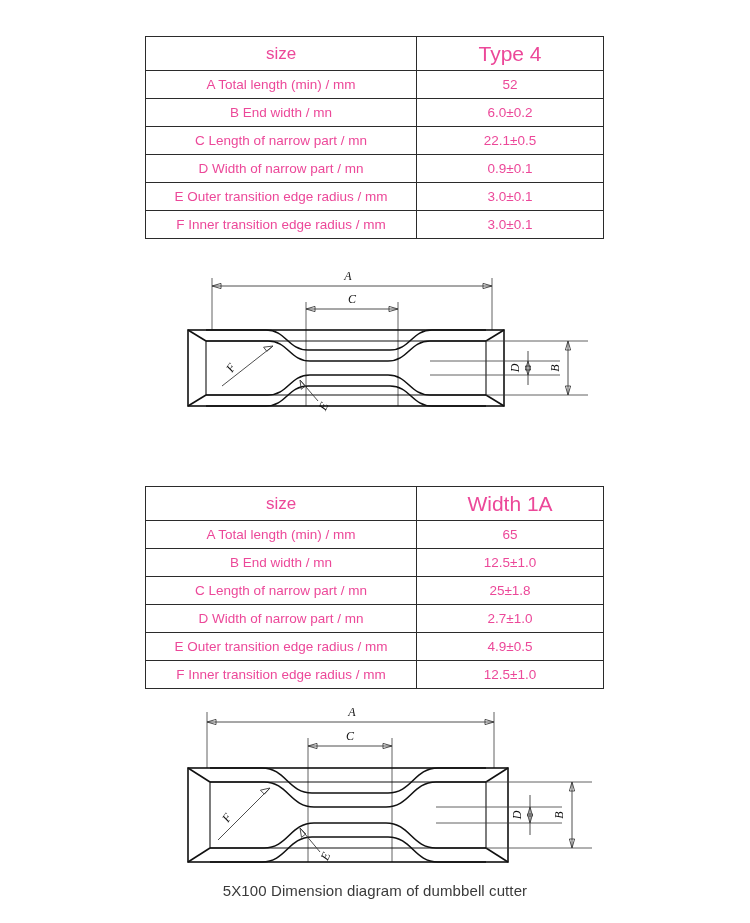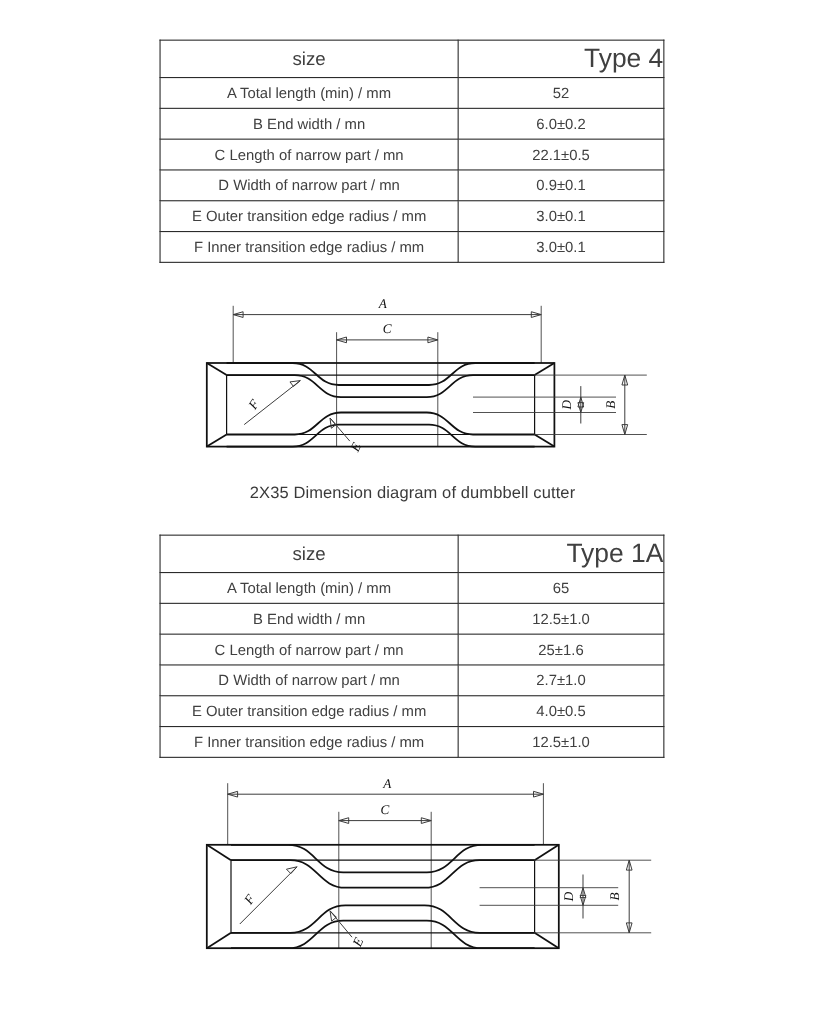--- a/index.html
+++ b/index.html
@@ -32,37 +32,36 @@
   }
   .spec-table.first  { top: 36px; }
   .spec-table.second { top: 486px; }
 
   .spec-table td {
     border: 1px solid #2b2b2b;
     text-align: center;
     vertical-align: middle;
     padding: 0;
     font-size: 13.5px;
-    color: #404040;
+    color: #ec4899;
     height: 27px;
     line-height: 27px;
     font-weight: 400;
     margin-top: 28px;
   }
   .spec-table col.label-col { width: 271px; }
   .spec-table col.value-col { width: 187px; }
 
   .spec-table tr.header-row td {
     height: 33px;
     line-height: 33px;
     font-size: 17px;
   }
   .spec-table tr.header-row td.value-cell {
-    font-size: 24px;
-    text-align: right;
+    font-size: 21px;
   }
 
   
   .figure {
     position: absolute;
     left: 0;
     width: 750px;
   }
   .figure.first  { top: 258px; }
   .figure.second { top: 700px; }
@@ -186,52 +185,51 @@
         <path class="dim" d="M528 103 l-2.6 9 h5.2 z" fill="#3a3a3a"></path>
         <path class="dim" d="M528 117 l-2.6 -9 h5.2 z" fill="#3a3a3a"></path>
         <text class="dimlabel" x="519" y="110" transform="rotate(-90 519 110)" text-anchor="middle">D</text>
 
         <line class="dim" x1="568" y1="83" x2="568" y2="137"></line>
         <path class="dim" d="M568 83 l-2.6 9 h5.2 z" fill="#3a3a3a"></path>
         <path class="dim" d="M568 137 l-2.6 -9 h5.2 z" fill="#3a3a3a"></path>
         <text class="dimlabel" x="559" y="110" transform="rotate(-90 559 110)" text-anchor="middle">B</text>
       </svg>
     </div>
-    <div class="figure-caption">2X35 Dimension diagram of dumbbell cutter</div>
   </div>
 
   <table class="spec-table second">
     <colgroup>
         <col class="label-col">
         <col class="value-col">
       </colgroup>
     <tbody>
       <tr class="header-row">
         <td class="label-cell">size</td>
-        <td class="value-cell">Type 1A</td>
+        <td class="value-cell">Width 1A</td>
       </tr>
       <tr>
         <td>A Total length (min) / mm</td>
         <td>65</td>
       </tr>
       <tr>
         <td>B End width / mn</td>
         <td>12.5±1.0</td>
       </tr>
       <tr>
         <td>C Length of narrow part / mn</td>
-        <td>25±1.6</td>
+        <td>25±1.8</td>
       </tr>
       <tr>
         <td>D Width of narrow part / mn</td>
         <td>2.7±1.0</td>
       </tr>
       <tr>
         <td>E Outer transition edge radius / mm</td>
-        <td>4.0±0.5</td>
+        <td>4.9±0.5</td>
       </tr>
       <tr>
         <td>F Inner transition edge radius / mm</td>
         <td>12.5±1.0</td>
       </tr>
     </tbody>
   </table>
 
   <div class="figure second">
     <div class="figure-svg-wrap">
@@ -284,15 +282,16 @@
         <path class="dim" d="M530 107 l-2.6 9 h5.2 z" fill="#3a3a3a"></path>
         <path class="dim" d="M530 123 l-2.6 -9 h5.2 z" fill="#3a3a3a"></path>
         <text class="dimlabel" x="521" y="115" transform="rotate(-90 521 115)" text-anchor="middle">D</text>
 
         <line class="dim" x1="572" y1="82" x2="572" y2="148"></line>
         <path class="dim" d="M572 82 l-2.6 9 h5.2 z" fill="#3a3a3a"></path>
         <path class="dim" d="M572 148 l-2.6 -9 h5.2 z" fill="#3a3a3a"></path>
         <text class="dimlabel" x="563" y="115" transform="rotate(-90 563 115)" text-anchor="middle">B</text>
       </svg>
     </div>
+    <div class="figure-caption">5X100 Dimension diagram of dumbbell cutter</div>
   </div>
 
 </div>
 
 </body></html>

